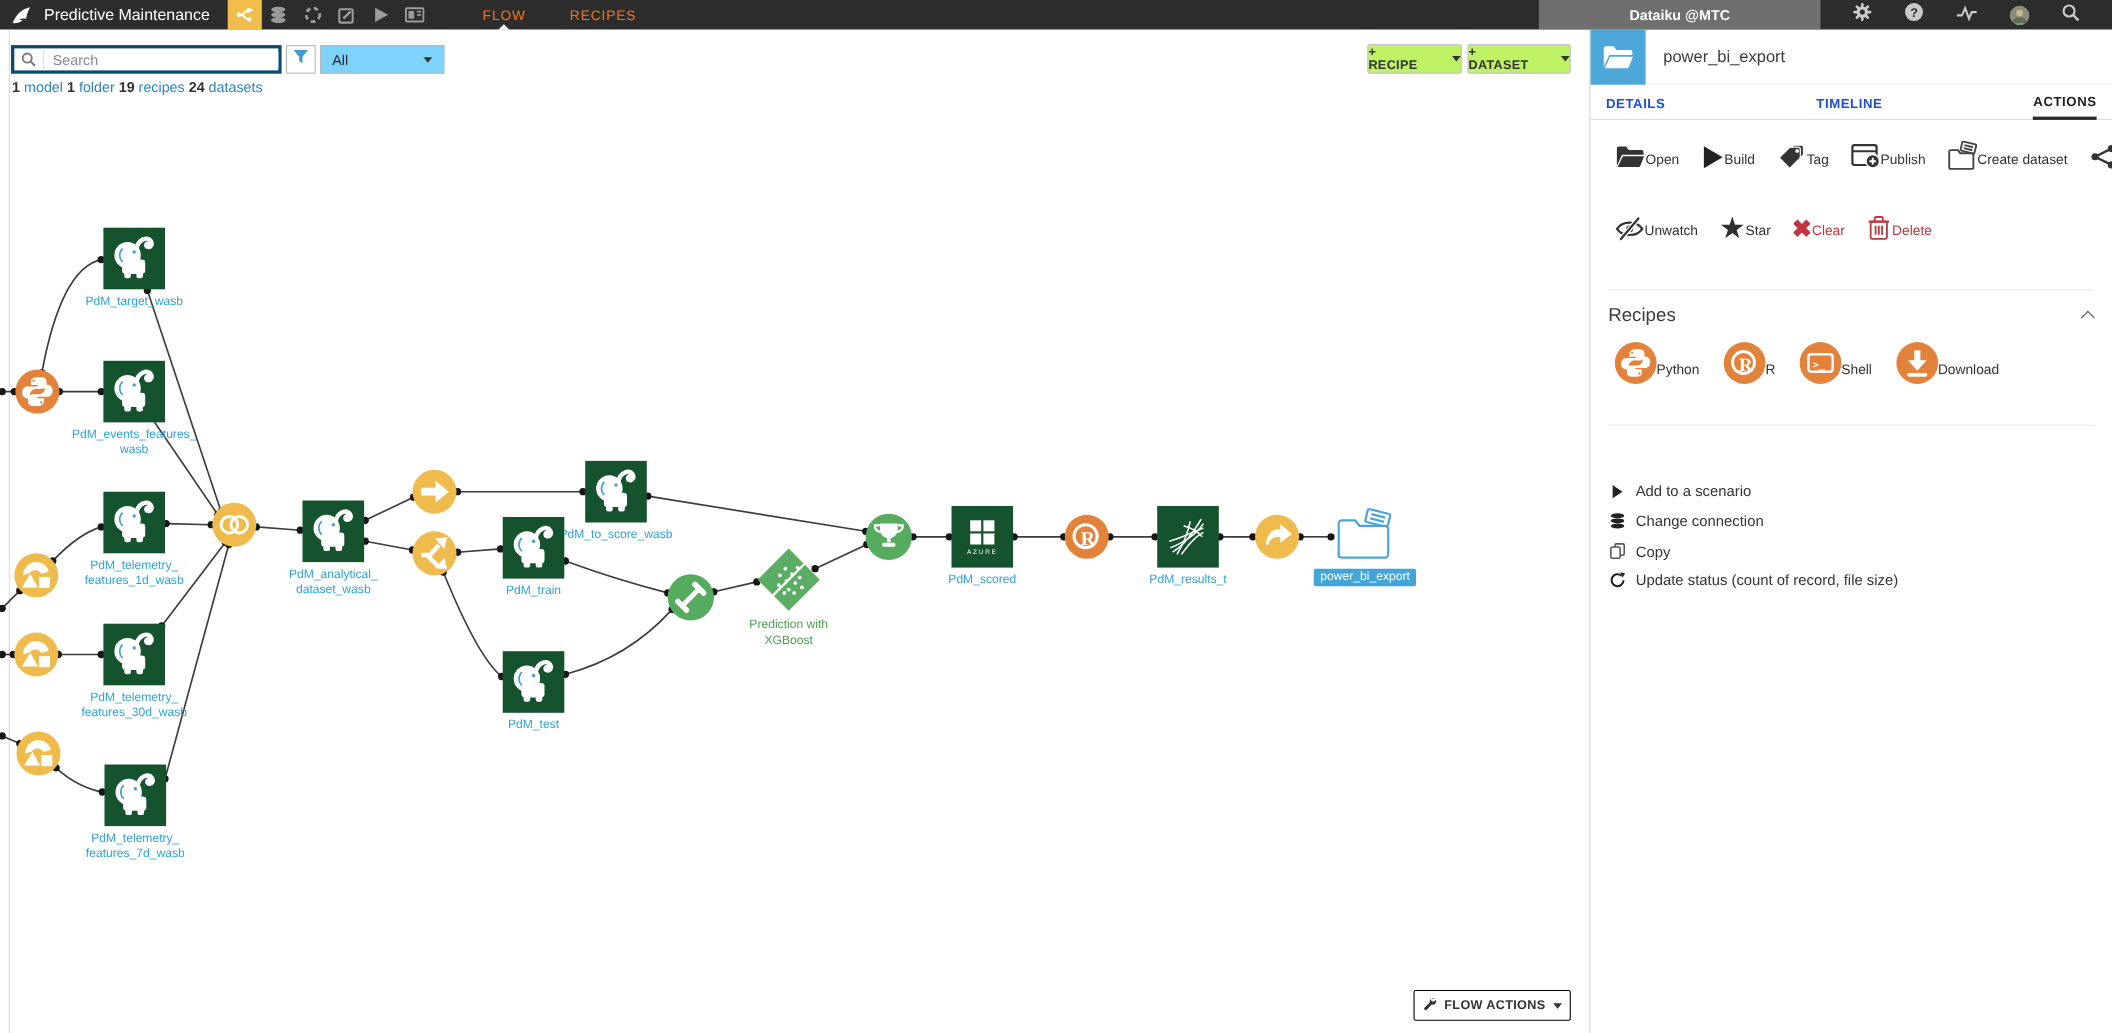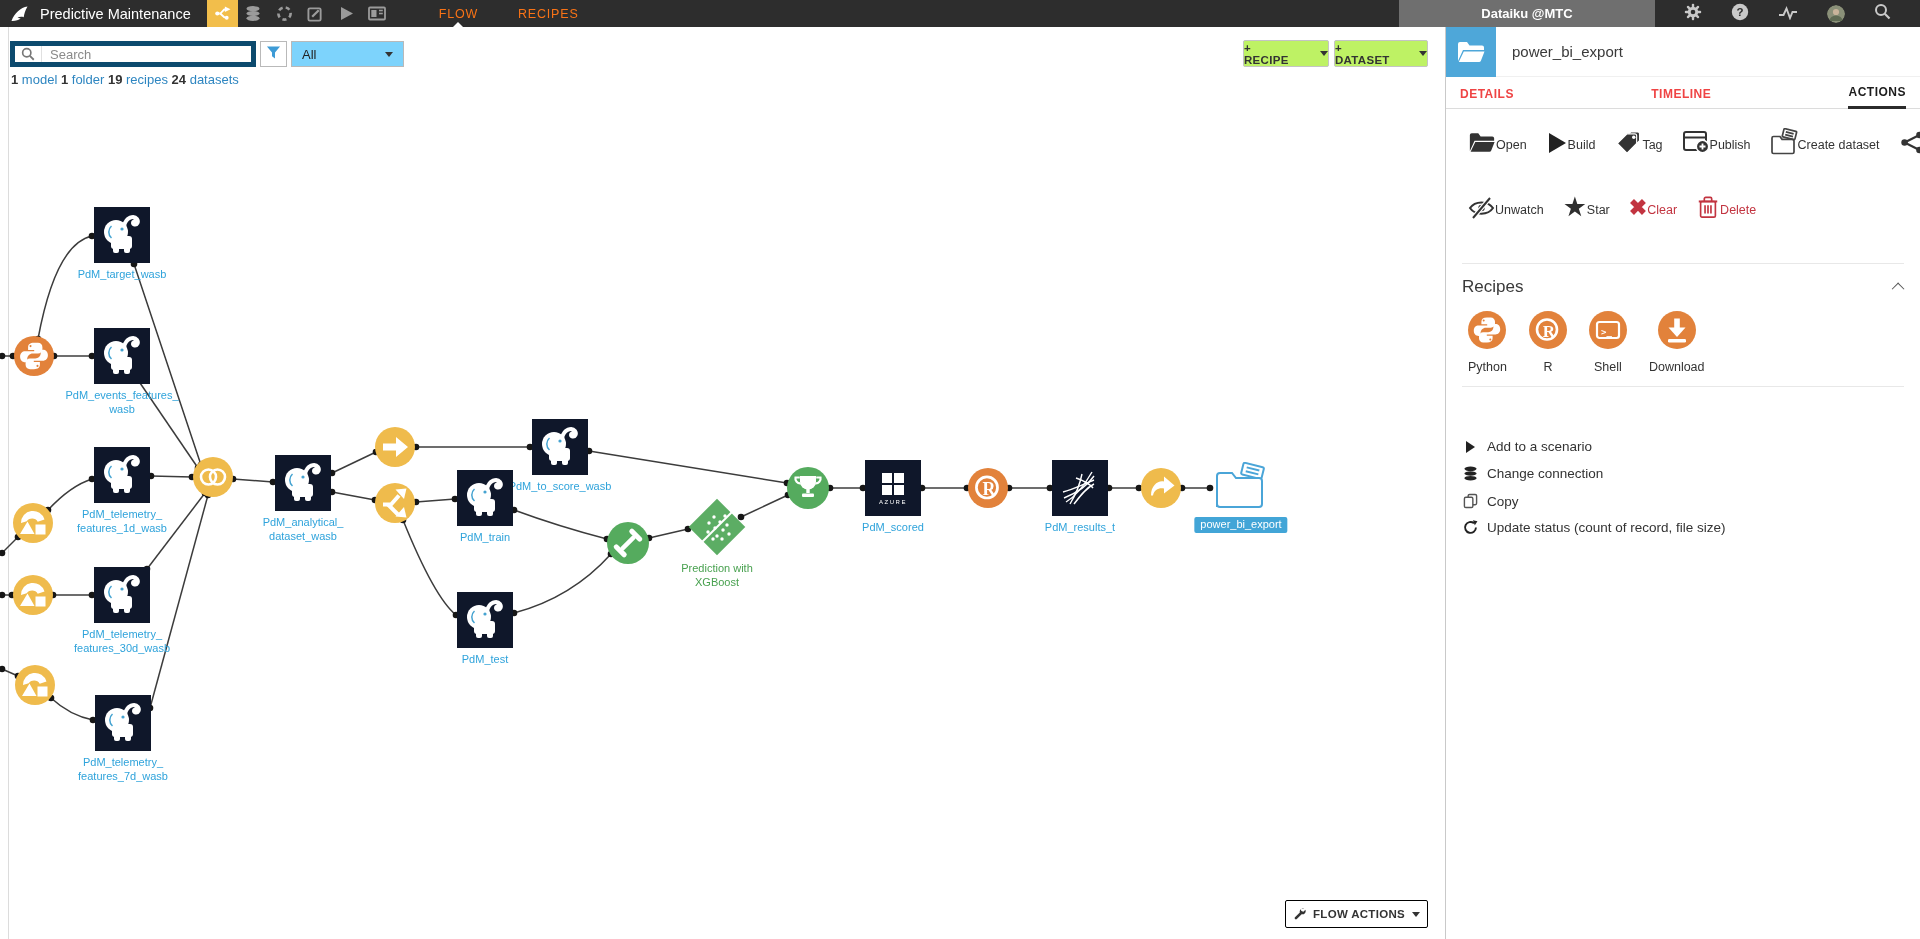--- a/index.html
+++ b/index.html
@@ -19,21 +19,21 @@
       border-left:5px solid transparent; border-right:5px solid transparent; border-bottom:5px solid #fff; }
   .instance { margin-left:auto; width:256px; height:27px; background:#6f6f6f; color:#fff; font-weight:bold;
       font-size:13px; display:flex; align-items:center; justify-content:center; }
   .tb-right { width:265px; height:27px; display:flex; align-items:center; justify-content:space-evenly; }
   .avatar-wrap { width:18px; height:18px; border-radius:50%; overflow:hidden; }
 
   
   .flow-panel { position:absolute; left:0; top:27px; width:1446px; height:912px; background:#fff; border-right:1px solid #c9c9c9; }
   .canvas-edge { position:absolute; left:8px; top:0; bottom:0; width:1px; background:#dcdcdc; }
 
-  .search-wrap { position:absolute; left:10px; top:14px; width:246px; height:26px; border:5px solid #0c4a6e; background:#fff; display:flex; align-items:center; }
+  .search-wrap { position:absolute; left:10px; top:14px; width:246px; height:26px; border:3px solid #0c4a6e; background:#fff; display:flex; align-items:center; }
   .search-ic { width:27px; height:100%; display:flex; align-items:center; justify-content:center; border-right:1px solid #e0e0e0; }
   .search-wrap input { border:none; outline:none; flex:1; font-size:13px; padding:0 8px; color:#333; font-family:"Liberation Sans",sans-serif; }
   .search-wrap input::placeholder { color:#8a8a8a; }
   .filter-box { position:absolute; left:260px; top:14px; width:27px; height:26px; border:1px solid #b9b9b9; background:#fff; display:flex; align-items:center; justify-content:center; }
   .select-all { position:absolute; left:291px; top:14px; width:113px; height:26px; border:1px solid #b9b9b9; background:#7dd3fc; display:flex; align-items:center; font-size:13px; color:#222; padding:0 10px; }
   .select-all .caret { margin-left:auto; }
 
   .caret { width:0; height:0; border-left:4px solid transparent; border-right:4px solid transparent; border-top:5px solid #333; display:inline-block; }
 
   .add-btn { position:absolute; top:13px; height:27px; border:1px solid #c4c4c4; border-radius:2px; background:#bef264;
@@ -41,21 +41,21 @@
   .btn-recipe { left:1243px; width:86px; } .btn-dataset { left:1334px; width:94px; }
 
   .counts { position:absolute; left:11px; top:45px; font-size:13px; color:#2E86C1; }
   .counts b { color:#333; }
 
   
   .edges { position:absolute; left:0; top:0; width:1446px; height:912px; }
   .edges path { stroke:#3c3c3c; stroke-width:1.5; fill:none; }
 
   .node { position:absolute; }
-  .ds { width:56px; height:56px; background:#0f172a; }
+  .ds { width:56px; height:56px; background:#14532d; }
   .ds > svg { position:absolute; left:0; top:0; width:56px; height:56px; }
   .ds.stacked::before, .ds.stacked::after { content:""; position:absolute; left:0; top:0; right:0; bottom:0;
       background:#fff; border:2px solid #45A3D1; }
   .ds.stacked::before { transform:translate(5px,-5px); z-index:-1; }
   .ds.stacked::after  { transform:translate(10px,-10px); z-index:-2; }
 
   .rc { width:40px; height:40px; border-radius:50%; display:flex; align-items:center; justify-content:center; }
   .rc svg { width:40px; height:40px; }
   .rc.yellow { background:#EFBB4C; } .rc.orange { background:#E2823B; } .rc.green { background:#55AB5E; }
   .rc.big { width:42px; height:42px; } .rc.big svg { width:42px; height:42px; }
@@ -73,39 +73,39 @@
   .view-btn .caret { margin-left:auto; }
   .flow-actions-btn { position:absolute; left:1285px; top:873px; width:143px; height:28px; border:1px solid #000000; border-radius:2px; background:#fff;
       display:flex; align-items:center; justify-content:center; gap:7px; font-size:11.5px; font-weight:bold; color:#333; letter-spacing:.3px; }
 
   
   .panel { position:absolute; left:1446px; top:27px; width:474px; height:912px; background:#fff; }
   .p-head { height:50px; display:flex; align-items:center; border-bottom:1px solid #f0f0f0; }
   .p-head-ic { width:50px; height:50px; background:#4EA7D9; display:flex; align-items:center; justify-content:center; flex:none; }
   .p-title { font-size:15px; color:#3a3a3a; padding-left:16px; }
   .p-tabs { height:32px; display:flex; align-items:flex-end; justify-content:space-between; padding:0 14px; border-bottom:1px solid #dcdcdc; }
-  .p-tab { font-size:12px; font-weight:bold; color:#ef4444; letter-spacing:.5px; padding-bottom:7px; }
+  .p-tab { font-size:12px; font-weight:bold; color:#1d4ed8; letter-spacing:.5px; padding-bottom:7px; }
   .p-tab.active { color:#1d1d1d; border-bottom:3px solid #2b2b2b; margin-bottom:-1px; }
 
   .ag-row { position:absolute; left:22px; display:flex; }
   .ag-row1 { top:100px; } .ag-row2 { top:165px; }
   .act { display:flex; align-items:center; margin-right:19px; }
   .act .ic { height:28px; display:flex; align-items:flex-end; justify-content:center; }
   .act .lbl { font-size:12.5px; color:#333; margin-top:7px; white-space:nowrap; }
   .act.red .lbl { color:#C23440; }
   .glyph-star { font-size:27px; line-height:26px; color:#2f2f2f; }
   .glyph-x { font-size:22px; line-height:24px; font-weight:bold; color:#C23440; }
 
   .divider { position:absolute; left:16px; right:16px; height:1px; background:#e8e8e8; }
   .sec-h { position:absolute; left:16px; right:16px; display:flex; align-items:center; justify-content:space-between;
       font-size:17px; color:#3a3a3a; }
   .chev { width:9px; height:9px; border-left:1.7px solid #555; border-top:1.7px solid #555; transform:rotate(45deg) translateY(2px); }
 
   .recipe-row { position:absolute; left:22px; top:284px; display:flex; }
-  .rcp { display:flex; flex-direction:column; align-items:center; margin-right:22px; }
+  .rcp { display:flex; flex-direction:row; align-items:center; margin-right:22px; }
   .rcp .circ { width:38px; height:38px; border-radius:50%; background:#E2823B; display:flex; align-items:center; justify-content:center; }
   .rcp .circ svg { width:38px; height:38px; }
   .rcp .lbl { font-size:12.5px; color:#333; margin-top:11px; }
 
   .oa-item { position:absolute; left:16px; display:flex; align-items:center; gap:8px; font-size:13.5px; color:#333; }
   .oa-item .oic { width:17px; display:flex; justify-content:center; }
   .play-sm { width:0; height:0; border-top:6px solid transparent; border-bottom:6px solid transparent; border-left:9px solid #222; }
 </style>
 </head>
 <body>

